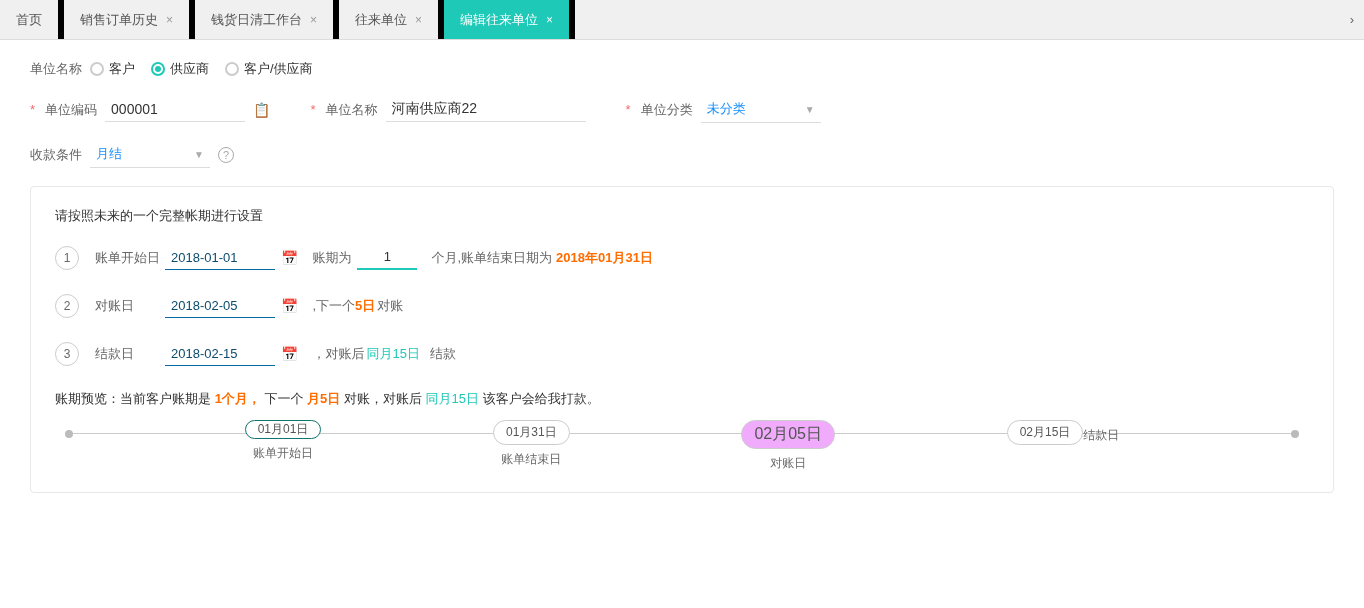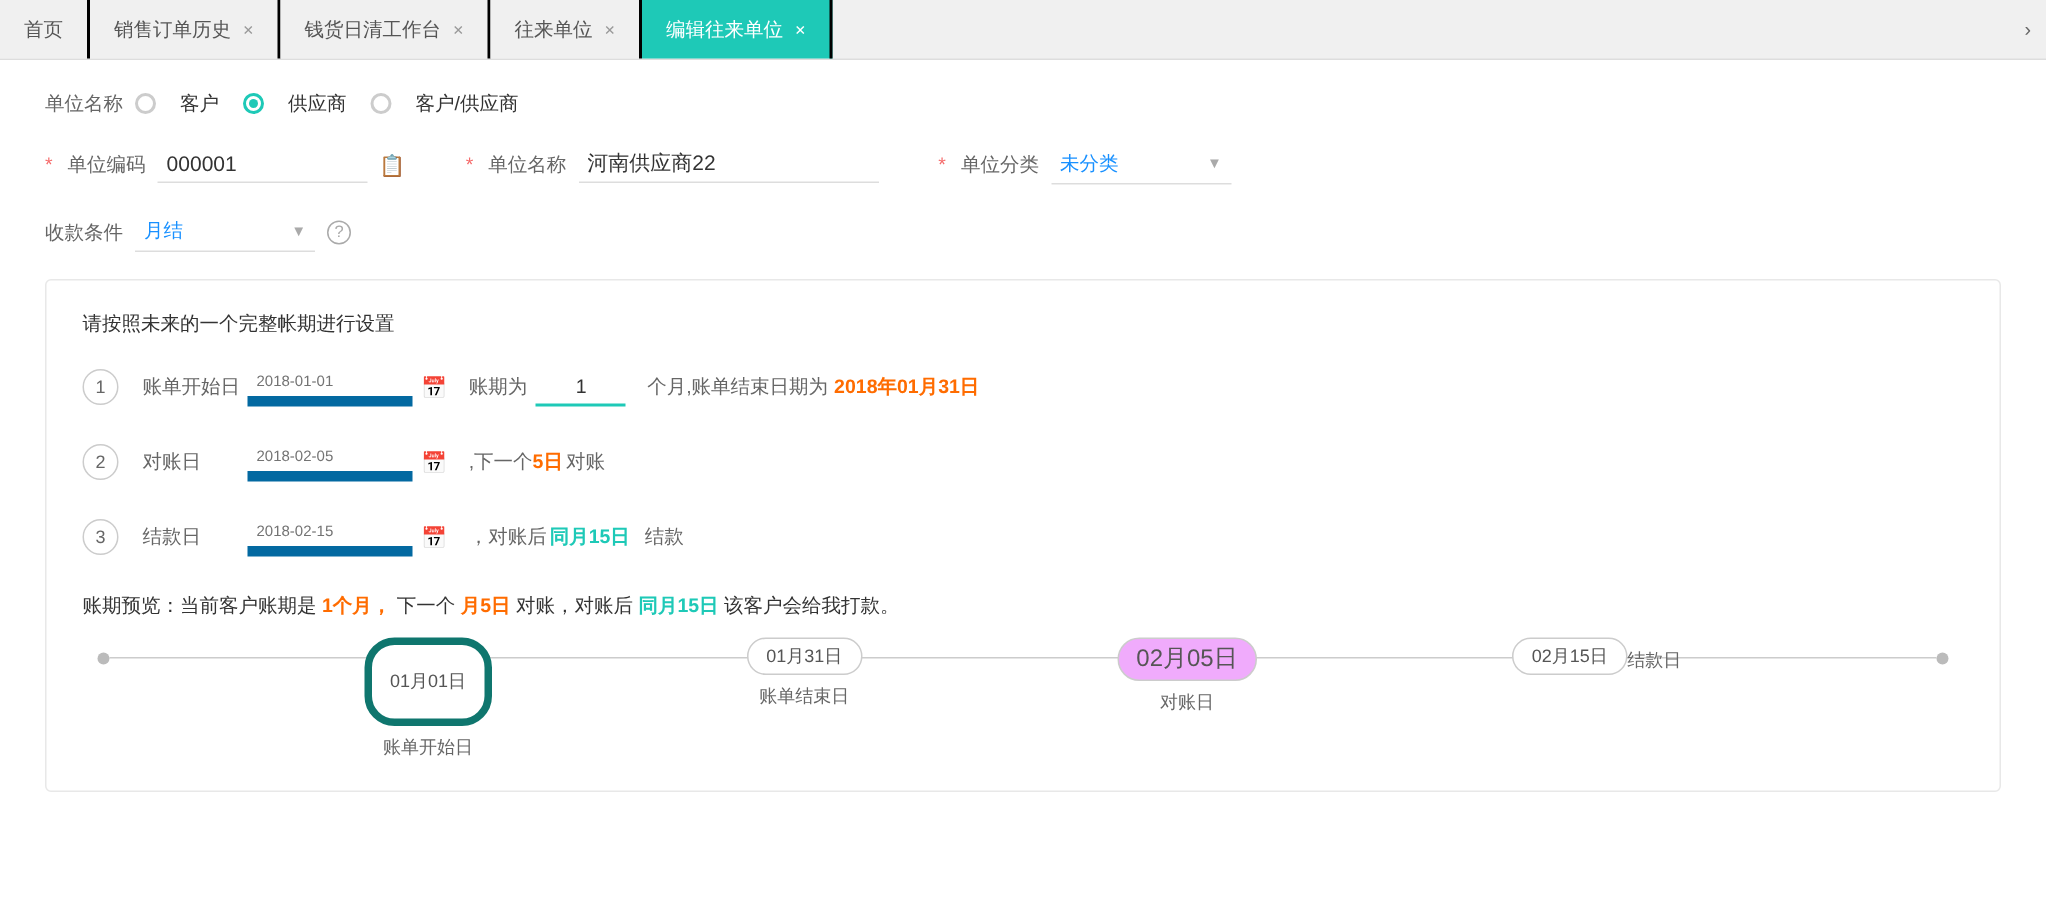--- a/index.html
+++ b/index.html
@@ -12,21 +12,21 @@
       background: #f0f0f0;
       border-bottom: 1px solid #ddd;
       height: 40px;
     }
     .tab {
       display: flex;
       align-items: center;
       padding: 4px 16px;
       cursor: pointer;
       background: #f0f0f0;
-      border-right: 2px solid #000000;
+      border-right: 6px solid #000000;
       font-size: 13px;
       color: #555;
       gap: 6px;
       white-space: nowrap;
     }
     .tab.active {
       background: #1ec9b7;
       color: #fff;
     }
     .tab .close-btn {
@@ -74,21 +74,21 @@
       margin-right: 2px;
     }
     .radio-group {
       display: flex;
       align-items: center;
       gap: 16px;
     }
     .radio-item {
       display: flex;
       align-items: center;
-      gap: 16px;
+      gap: 5px;
       cursor: pointer;
     }
     .radio-circle {
       width: 14px;
       height: 14px;
       border-radius: 50%;
       border: 2px solid #ccc;
       display: inline-flex;
       align-items: center;
       justify-content: center;
@@ -178,45 +178,45 @@
       margin-right: 16px;
       flex-shrink: 0;
     }
     .step-label {
       color: #666;
       width: 70px;
       flex-shrink: 0;
     }
     .step-date-input {
       border: none;
-      border-bottom: 7px solid #0369a1;
+      border-bottom: 1px solid #0369a1;
       outline: none;
       padding: 4px 6px;
-      font-size: 10px;
-      color: #737373;
+      font-size: 13px;
+      color: #0c4a6e;
       width: 110px;
       background: transparent;
     }
     .step-desc {
       color: #666;
       margin-left: 8px;
     }
     .step-period-input {
       border: none;
       border-bottom: 2px solid #1ec9b7;
       outline: none;
       padding: 4px 6px;
       font-size: 13px;
       color: #333;
       width: 60px;
       background: transparent;
       text-align: center;
     }
     .highlight-orange { color: #ff6c00; font-weight: 700; }
-    .highlight-teal { color: #1ec9b7; font-weight: 700; }
+    .highlight-teal { color: #1ec9b7; font-weight: 400; }
 
     
     .preview-text {
       font-size: 13px;
       color: #333;
       margin-top: 20px;
       margin-bottom: 12px;
     }
   </style>
 </head>
@@ -348,21 +348,21 @@
 
     <div style="position: relative; padding: 0 10px;">
       <div style="position: absolute; left: 18px; right: 18px; top: 13px; height: 1px; background: #ccc;"></div>
       <div style="display: flex; align-items: flex-start; justify-content: space-between; position: relative;">
 
         <div style="display:flex; flex-direction:column; align-items:center;">
           <div style="width:8px;height:8px;border-radius:50%;background:#bbb;margin-top:10px;"></div>
         </div>
 
         <div style="display:flex;flex-direction:column;align-items:center;">
-          <div style="border:5px solid #0f766e;border-radius:20px;padding:16px 12px;font-size:12px;color:#555;background:#fff;z-index:1;">01月01日</div>
+          <div style="border:1px solid #0f766e;border-radius:20px;padding:0 12px;font-size:12px;color:#555;background:#fff;z-index:1;">01月01日</div>
           <div style="font-size:12px;color:#666;margin-top:6px;">账单开始日</div>
         </div>
 
         <div style="display:flex;flex-direction:column;align-items:center;">
           <div style="border:1px solid #ccc;border-radius:20px;padding:3px 12px;font-size:12px;color:#555;background:#fff;z-index:1;text-align:right;">01月31日</div>
           <div style="font-size:12px;color:#666;margin-top:6px;">账单结束日</div>
         </div>
 
         <div style="display:flex;flex-direction:column;align-items:center;">
           <div style="border:1px solid #ccc;border-radius:20px;padding:3px 12px;font-size:16px;color:#555;background:#f0abfc;z-index:1;">02月05日</div>

